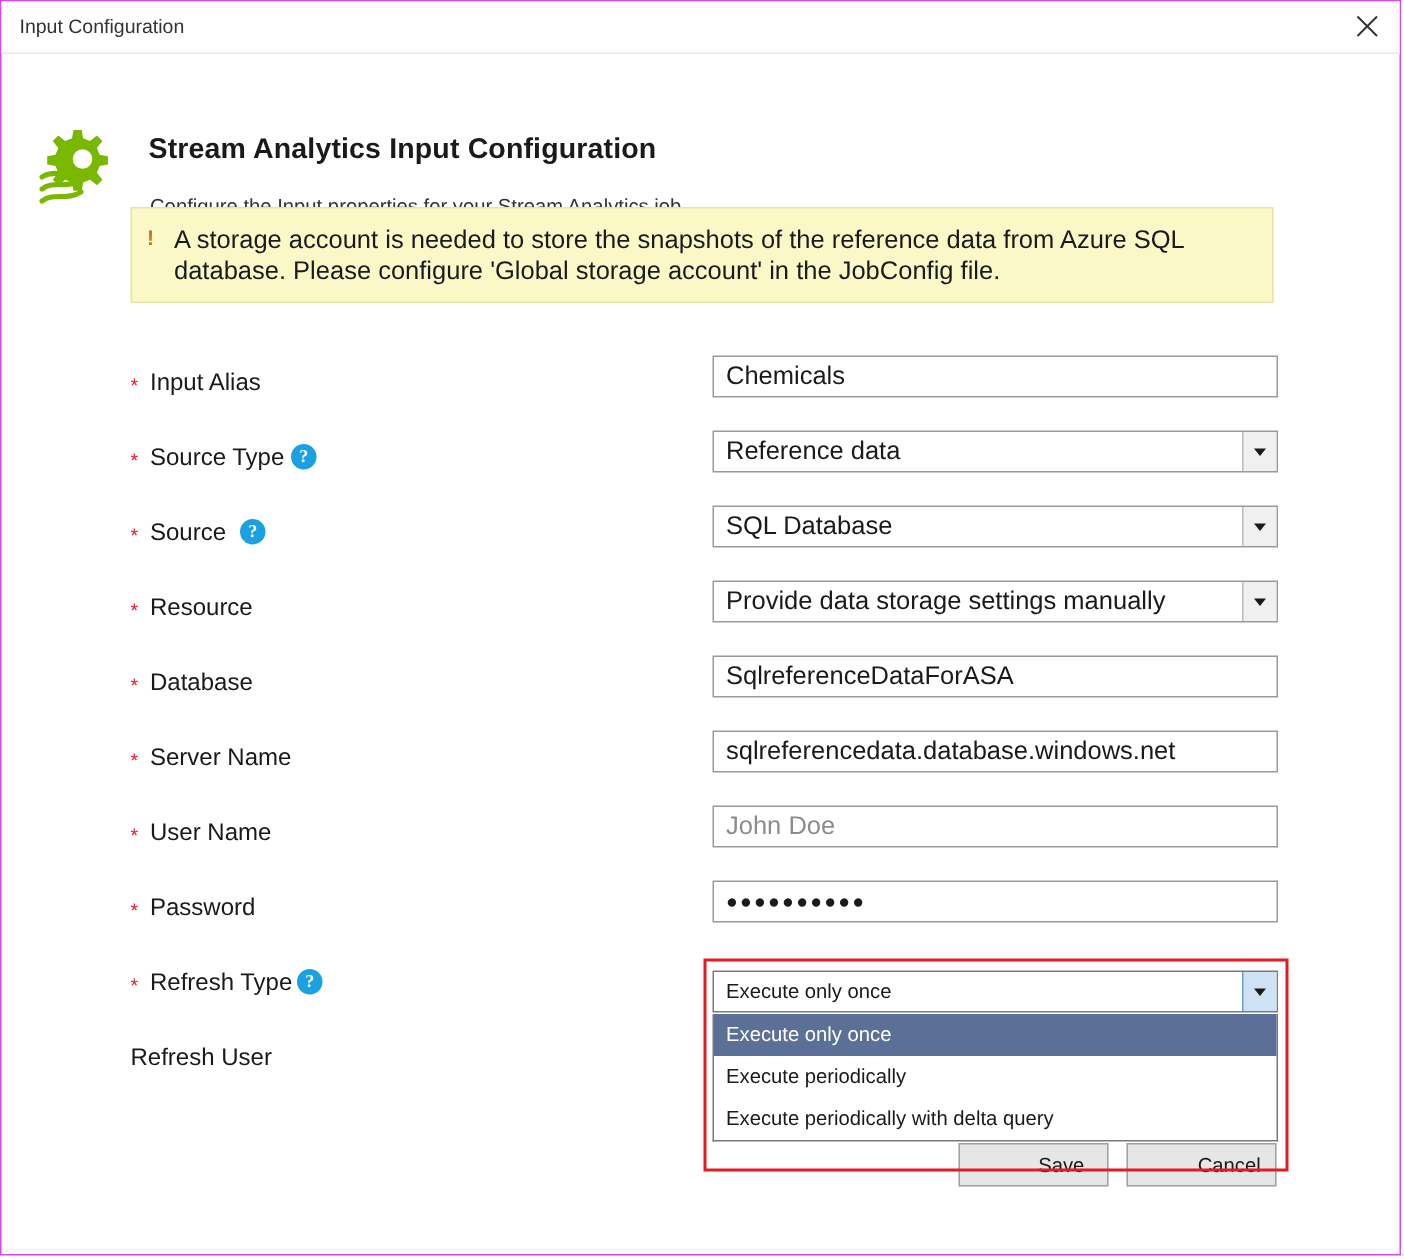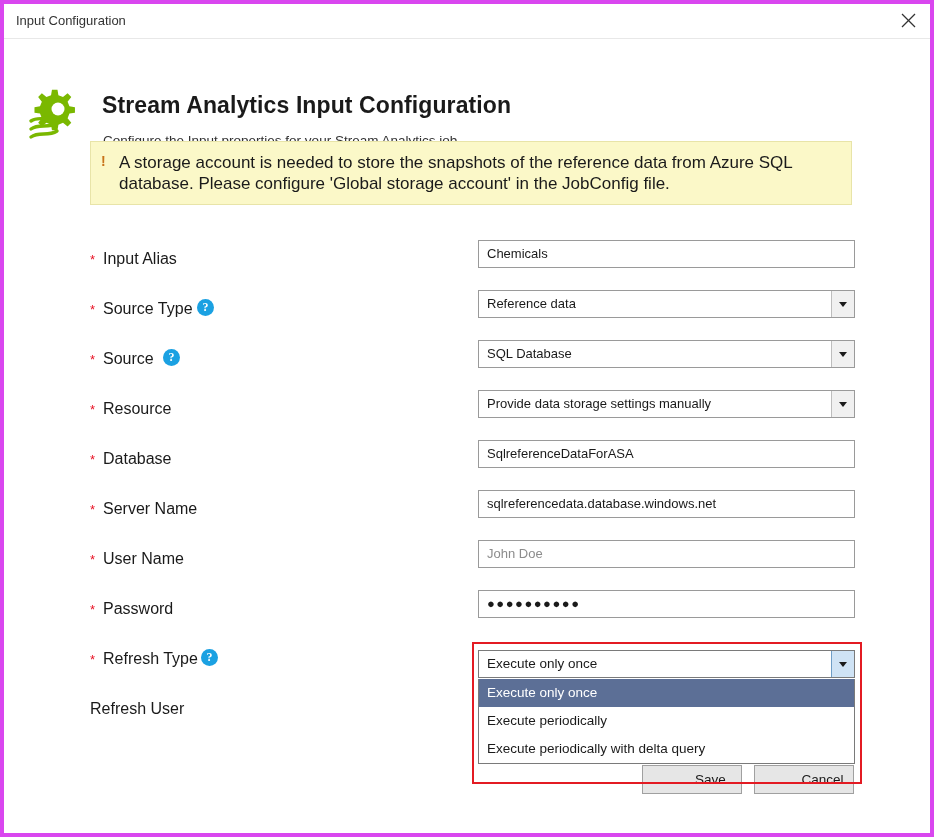--- a/index.html
+++ b/index.html
@@ -11,21 +11,21 @@
     height: 839px;
     background: #ffffff;
     font-family: "Liberation Sans", sans-serif;
     -webkit-font-smoothing: antialiased;
     overflow: hidden;
   }
   .window {
     position: relative;
     width: 934px;
     height: 837px;
-    border: 4px solid #d946ef;
+    border: 1px solid #d946ef;
     box-sizing: border-box;
     background: #ffffff;
   }
   
   .titlebar {
     position: relative;
     height: 34px;
     background: #ffffff;
     border-bottom: 1px solid #e8e8e8;
   }
@@ -59,21 +59,21 @@
     position: absolute;
     left: 22px;
     top: 48px;
     width: 62px;
     height: 56px;
   }
   .header-title {
     position: absolute;
     left: 98px;
     top: 53px;
-    font-size: 23px;
+    font-size: 19px;
     color: #1a1a1a;
     font-weight: bold;
     letter-spacing: 0.1px;
   }
   .header-sub {
     position: absolute;
     left: 99px;
     top: 94px;
     font-size: 13.5px;
     color: #333333;
@@ -149,21 +149,21 @@
   }
   .field {
     position: absolute;
     left: 474px;
     top: 4px;
     width: 377px;
     height: 28px;
     border: 1px solid #9a9a9a;
     box-sizing: border-box;
     background: #ffffff;
-    font-size: 13px;
+    font-size: 17px;
     color: #1a1a1a;
     padding: 0 0 0 8px;
     line-height: 26px;
     white-space: nowrap;
     overflow: hidden;
   }
   .field.placeholder { color: #8c8c8c; }
   .field .dd-arrow {
     position: absolute;
     right: 0;

